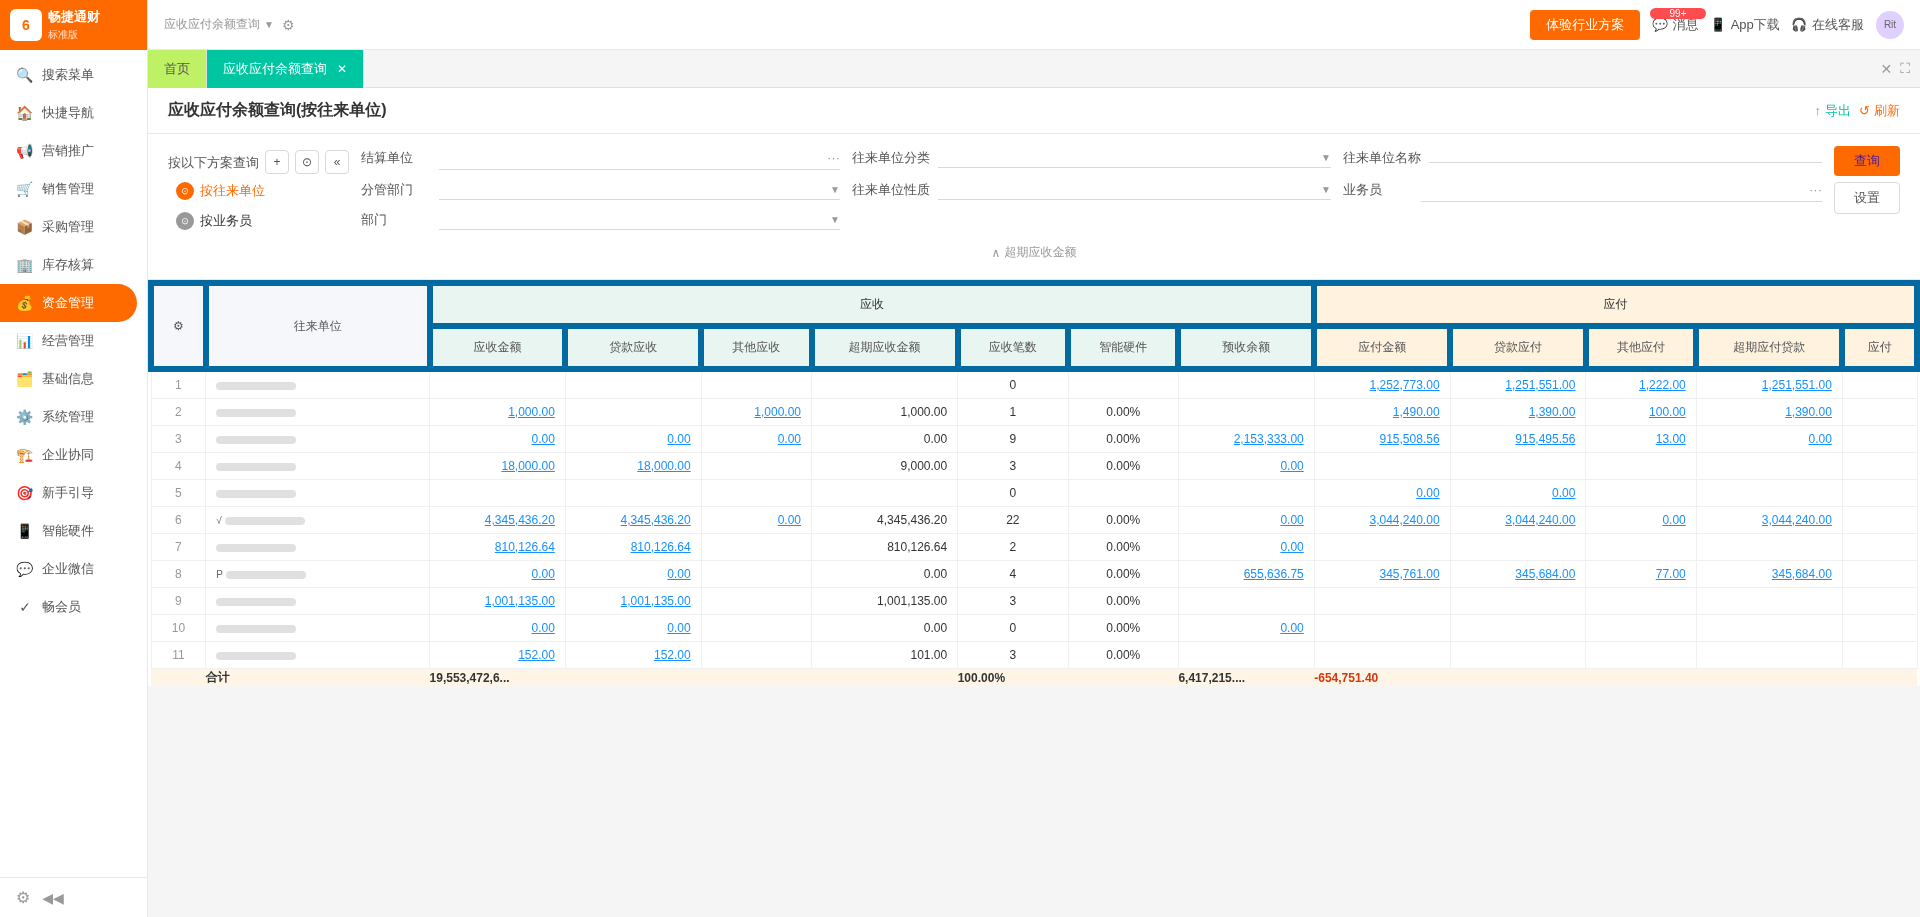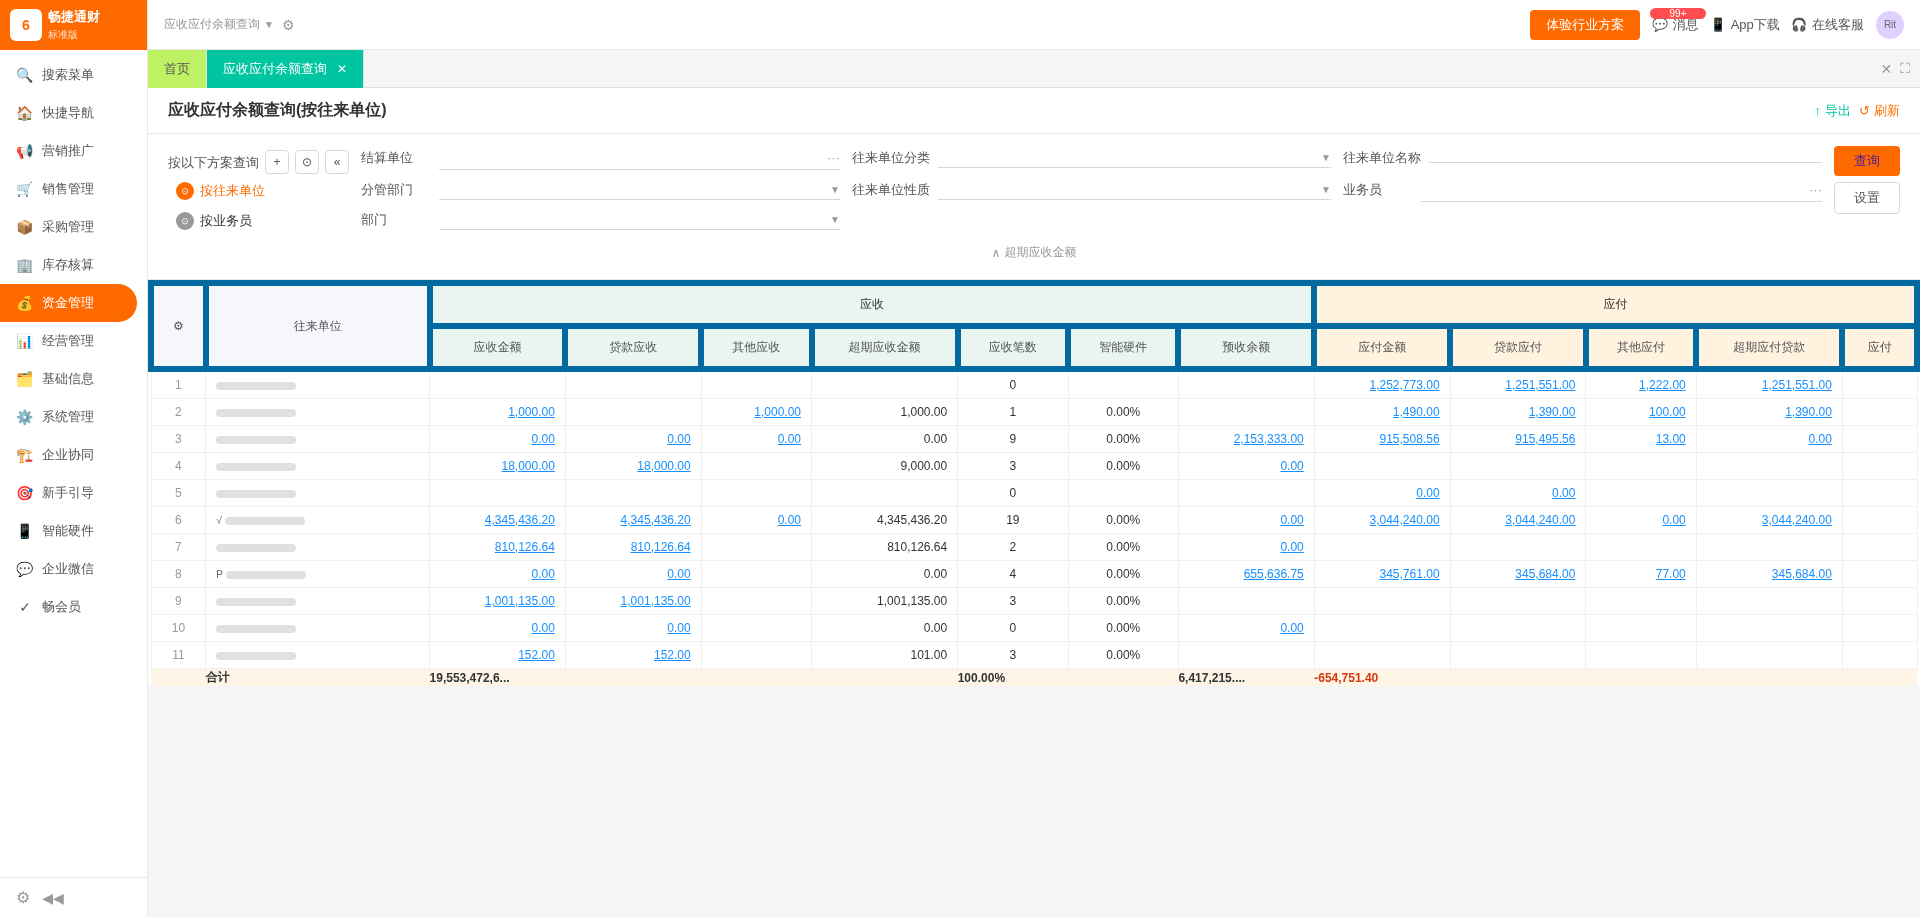--- a/index.html
+++ b/index.html
@@ -478,21 +478,21 @@
               <td></td>
               <td></td>
             </tr>
             <tr>
               <td class="row-num text-center">6</td>
               <td class="text-left" style="min-width: 140px;"><span style="font-size:10px;color:#666;">√</span> <span style="display:inline-block;width:80px;height:8px;background:#e0e0e0;border-radius:4px;vertical-align:middle;"></span></td>
               <td><span class="link">4,345,436.20</span></td>
               <td><span class="link">4,345,436.20</span></td>
               <td><span class="link">0.00</span></td>
               <td>4,345,436.20</td>
-              <td class="text-center">19</td>
+              <td class="text-center">22</td>
               <td class="text-center">0.00%</td>
               <td><span class="link">0.00</span></td>
               <td><span class="link">3,044,240.00</span></td>
               <td><span class="link">3,044,240.00</span></td>
               <td><span class="link">0.00</span></td>
               <td><span class="link">3,044,240.00</span></td>
               <td></td>
             </tr>
             <tr>
               <td class="row-num text-center">7</td>

